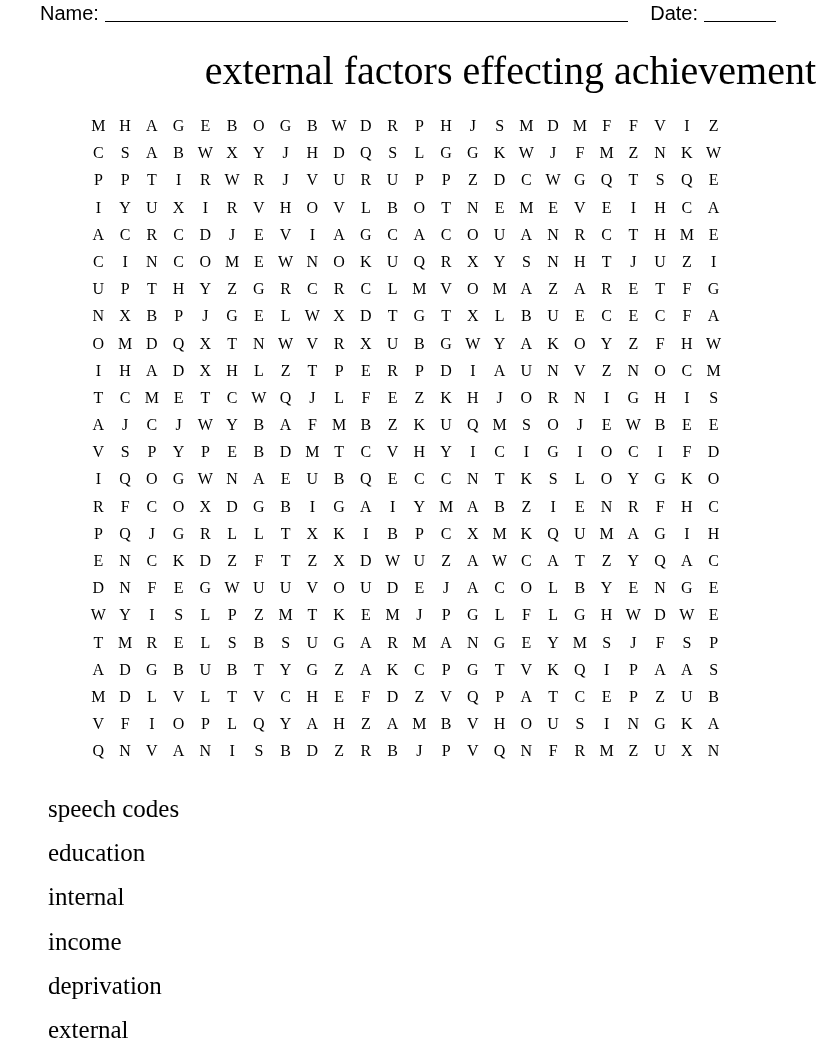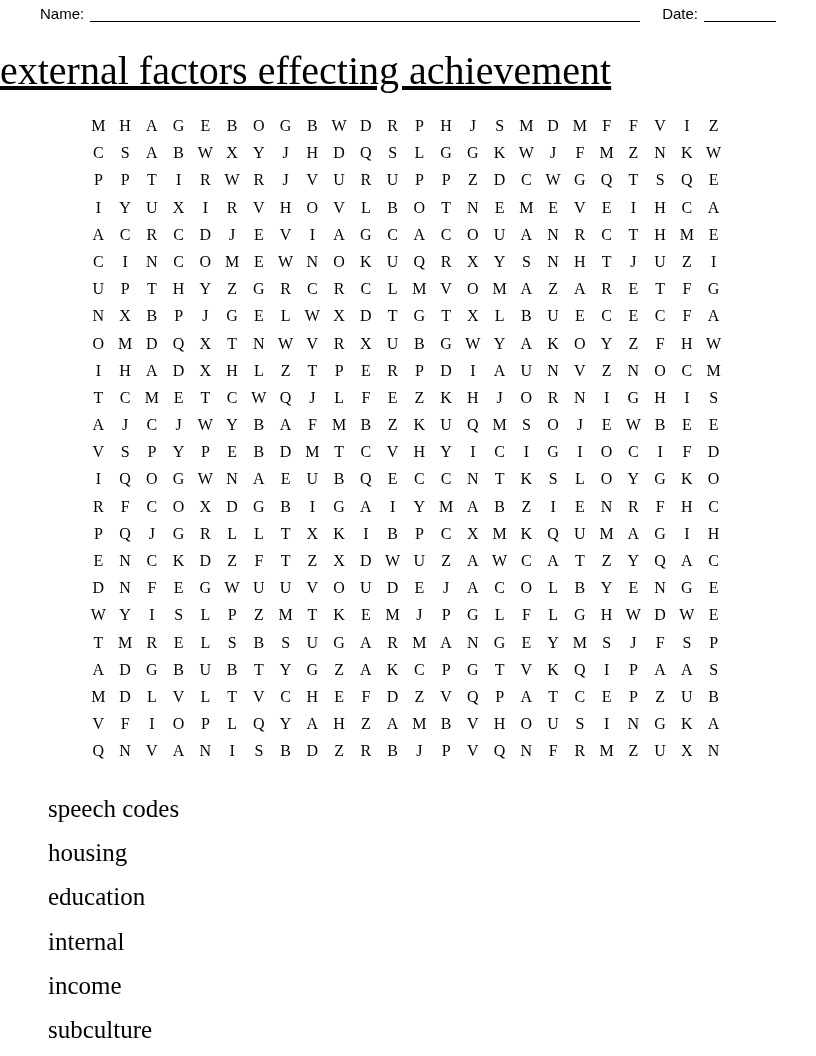--- a/index.html
+++ b/index.html
@@ -5,31 +5,31 @@
   html, body { margin: 0; padding: 0; }
   body {
     width: 816px; height: 1056px;
     background: #ffffff; color: #000000;
     position: relative; overflow: hidden;
   }
   .header {
     display: flex; align-items: flex-end;
     margin: 5px 40px 0 40px;
     font-family: "Liberation Sans", sans-serif;
-    font-size: 15px; line-height: 17px;
+    font-size: 20px; line-height: 17px;
   }
   .blank-line { border-bottom: 1.5px solid #000; height: 15px; box-sizing: border-box; }
   .name-line { flex: 1; margin: 0 22px 0 6px; }
   .date-line { width: 72px; margin-left: 6px; }
   .title {
     margin: 26px 0 0 0;
-    text-align: left;
+    text-align: right;
     font-family: "Liberation Serif", serif;
     font-weight: 400;
-    font-size: 40px; line-height: 46px; text-decoration: underline;
+    font-size: 40px; line-height: 46px;
   }
   .grid {
     margin: 18px 0 0 85px;
     width: 642px;
     font-family: "Liberation Serif", serif;
     font-size: 16px;
   }
   .grid-row { display: flex; height: 27.2px; }
   .grid-cell {
     flex: 1; text-align: center; line-height: 27.2px;
@@ -680,25 +680,24 @@
       <span class="grid-cell">Z</span>
       <span class="grid-cell">U</span>
       <span class="grid-cell">X</span>
       <span class="grid-cell">N</span>
     </div>
   </div>
 
 <div class="words">
     <div class="word-col">
       <div class="word">speech codes</div>
-      <div class="word">housing</div>
     </div>
     <div class="word-col">
       <div class="word">education</div>
       <div class="word">internal</div>
       <div class="word">income</div>
     </div>
     <div class="word-col">
-      <div class="word">subculture</div>
+      <div class="word">deprivation</div>
       <div class="word">external</div>
       <div class="word">debt</div>
     </div>
   </div>
 
 </body></html>

